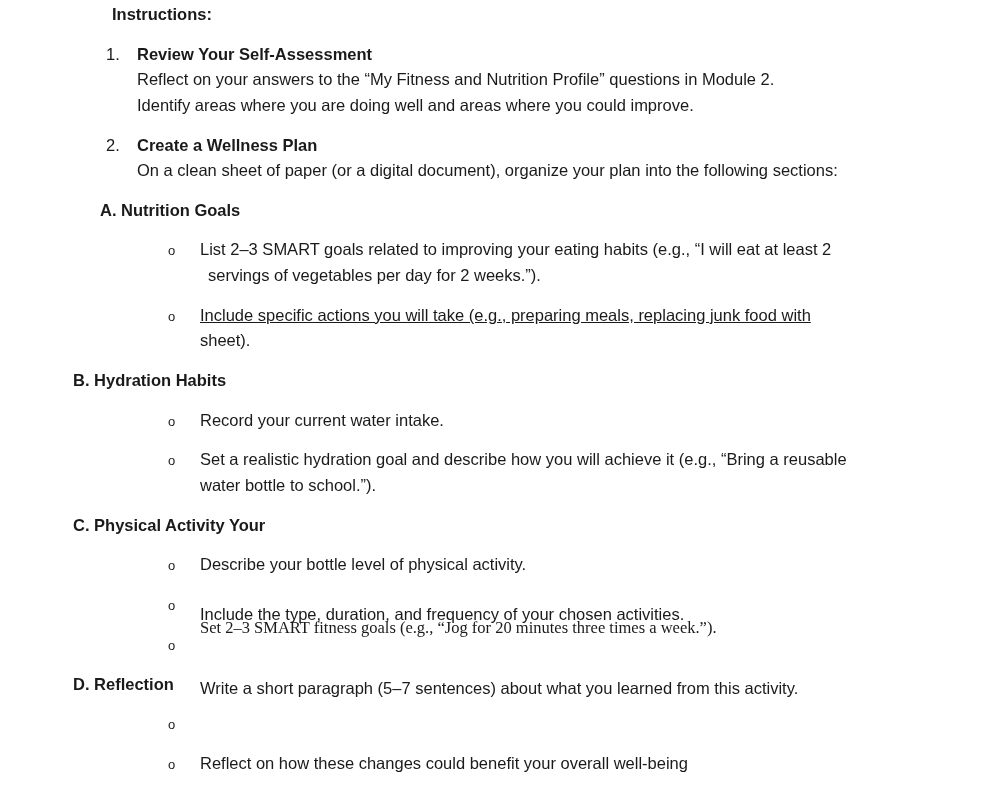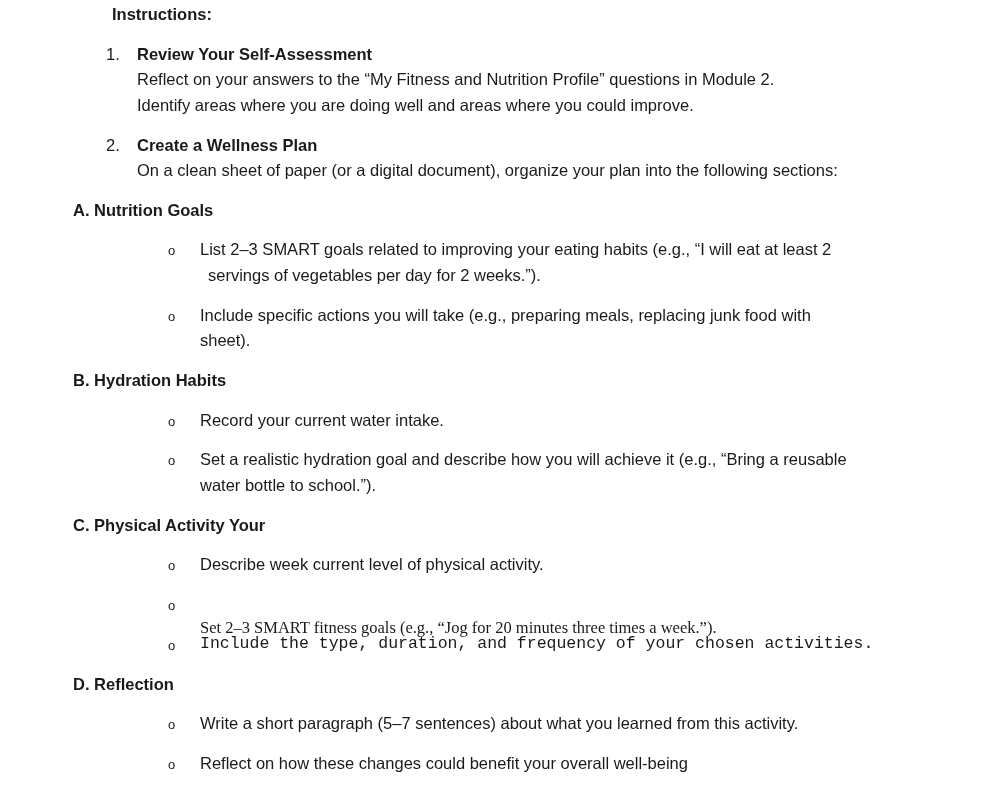--- a/index.html
+++ b/index.html
@@ -24,41 +24,41 @@
 
   <div class="abs num" style="top:44px;">1.</div>
   <div class="abs bold ntxt" style="top:44px;">Review Your Self-Assessment</div>
   <div class="abs ntxt" style="top:69px;">Reflect on your answers to the “My Fitness and Nutrition Profile” questions in Module 2.</div>
   <div class="abs ntxt" style="top:95px;">Identify areas where you are doing well and areas where you could improve.</div>
 
   <div class="abs num" style="top:135px;">2.</div>
   <div class="abs bold ntxt" style="top:135px;text-align:center;">Create a Wellness Plan</div>
   <div class="abs ntxt" style="top:160px;">On a clean sheet of paper (or a digital document), organize your plan into the following sections:</div>
 
-  <div class="abs bold sec" style="top:200px;">A. Nutrition Goals</div>
+  <div class="abs bold sec" style="top:200px;margin-left:27px;">A. Nutrition Goals</div>
   <div class="abs bul" style="top:241px;">o</div>
   <div class="abs btxt" style="top:239px;">List 2–3 SMART goals related to improving your eating habits (e.g., “I will eat at least 2</div>
   <div class="abs btxt" style="top:265px;margin-left:8px;">servings of vegetables per day for 2 weeks.”).</div>
   <div class="abs bul" style="top:307px;">o</div>
-  <div class="abs btxt" style="top:305px;">Include specific actions you will take (e.g., preparing meals, replacing junk food with</div>
+  <div class="abs btxt" style="top:305px;text-decoration:underline;">Include specific actions you will take (e.g., preparing meals, replacing junk food with</div>
   <div class="abs btxt" style="top:330px;">sheet).</div>
 
   <div class="abs bold sec" style="top:370px;">B. Hydration Habits</div>
   <div class="abs bul" style="top:412px;">o</div>
   <div class="abs btxt" style="top:410px;">Record your current water intake.</div>
   <div class="abs bul" style="top:451px;">o</div>
   <div class="abs btxt" style="top:449px;">Set a realistic hydration goal and describe how you will achieve it (e.g., “Bring a reusable</div>
   <div class="abs btxt" style="top:475px;">water bottle to school.”).</div>
 
   <div class="abs bold sec" style="top:515px;">C. Physical Activity Your</div>
   <div class="abs bul" style="top:556px;">o</div>
-  <div class="abs btxt" style="top:554px;">Describe week current level of physical activity.</div>
+  <div class="abs btxt" style="top:554px;">Describe your bottle level of physical activity.</div>
   <div class="abs bul" style="top:596px;">o</div>
   <div class="abs btxt" style="top:618px;font-family:Liberation Serif, serif;">Set 2–3 SMART fitness goals (e.g., “Jog for 20 minutes three times a week.”).</div>
   <div class="abs bul" style="top:636px;">o</div>
-  <div class="abs btxt" style="top:634px;font-family:Liberation Mono, monospace;">Include the type, duration, and frequency of your chosen activities.</div>
+  <div class="abs btxt" style="top:604px;">Include the type, duration, and frequency of your chosen activities.</div>
 
   <div class="abs bold sec" style="top:674px;">D. Reflection</div>
   <div class="abs bul" style="top:715px;">o</div>
-  <div class="abs btxt" style="top:713px;">Write a short paragraph (5–7 sentences) about what you learned from this activity.</div>
+  <div class="abs btxt" style="top:678px;">Write a short paragraph (5–7 sentences) about what you learned from this activity.</div>
   <div class="abs bul" style="top:755px;">o</div>
   <div class="abs btxt" style="top:753px;">Reflect on how these changes could benefit your overall well-being</div>
 </div>
 
 </body></html>

